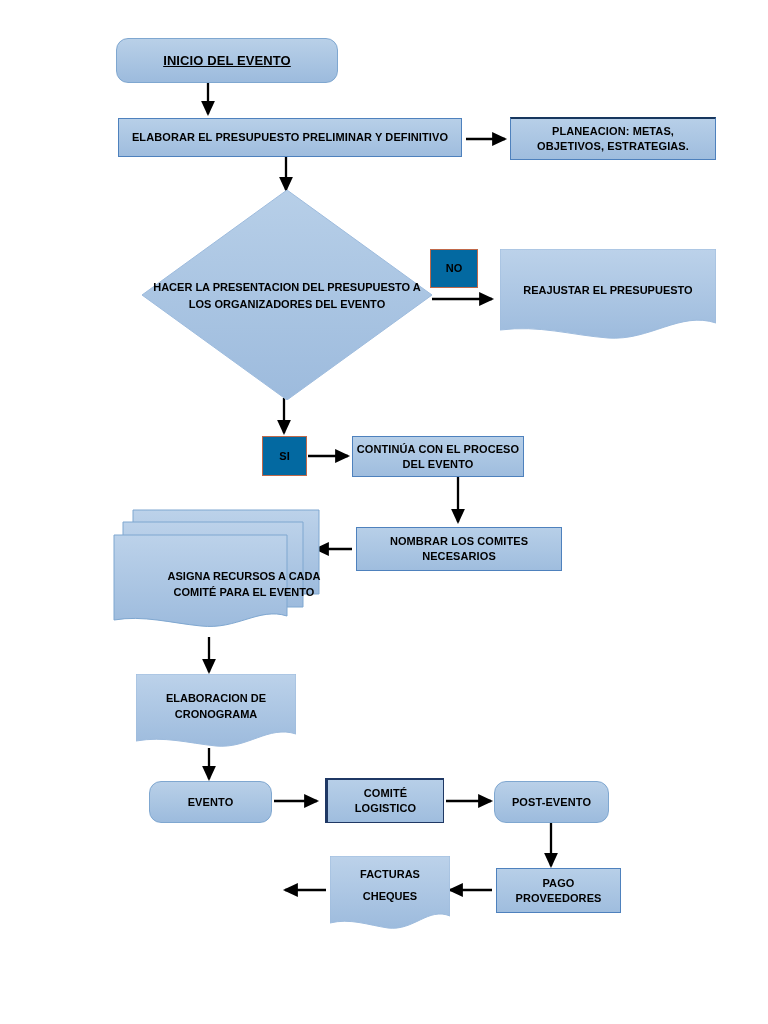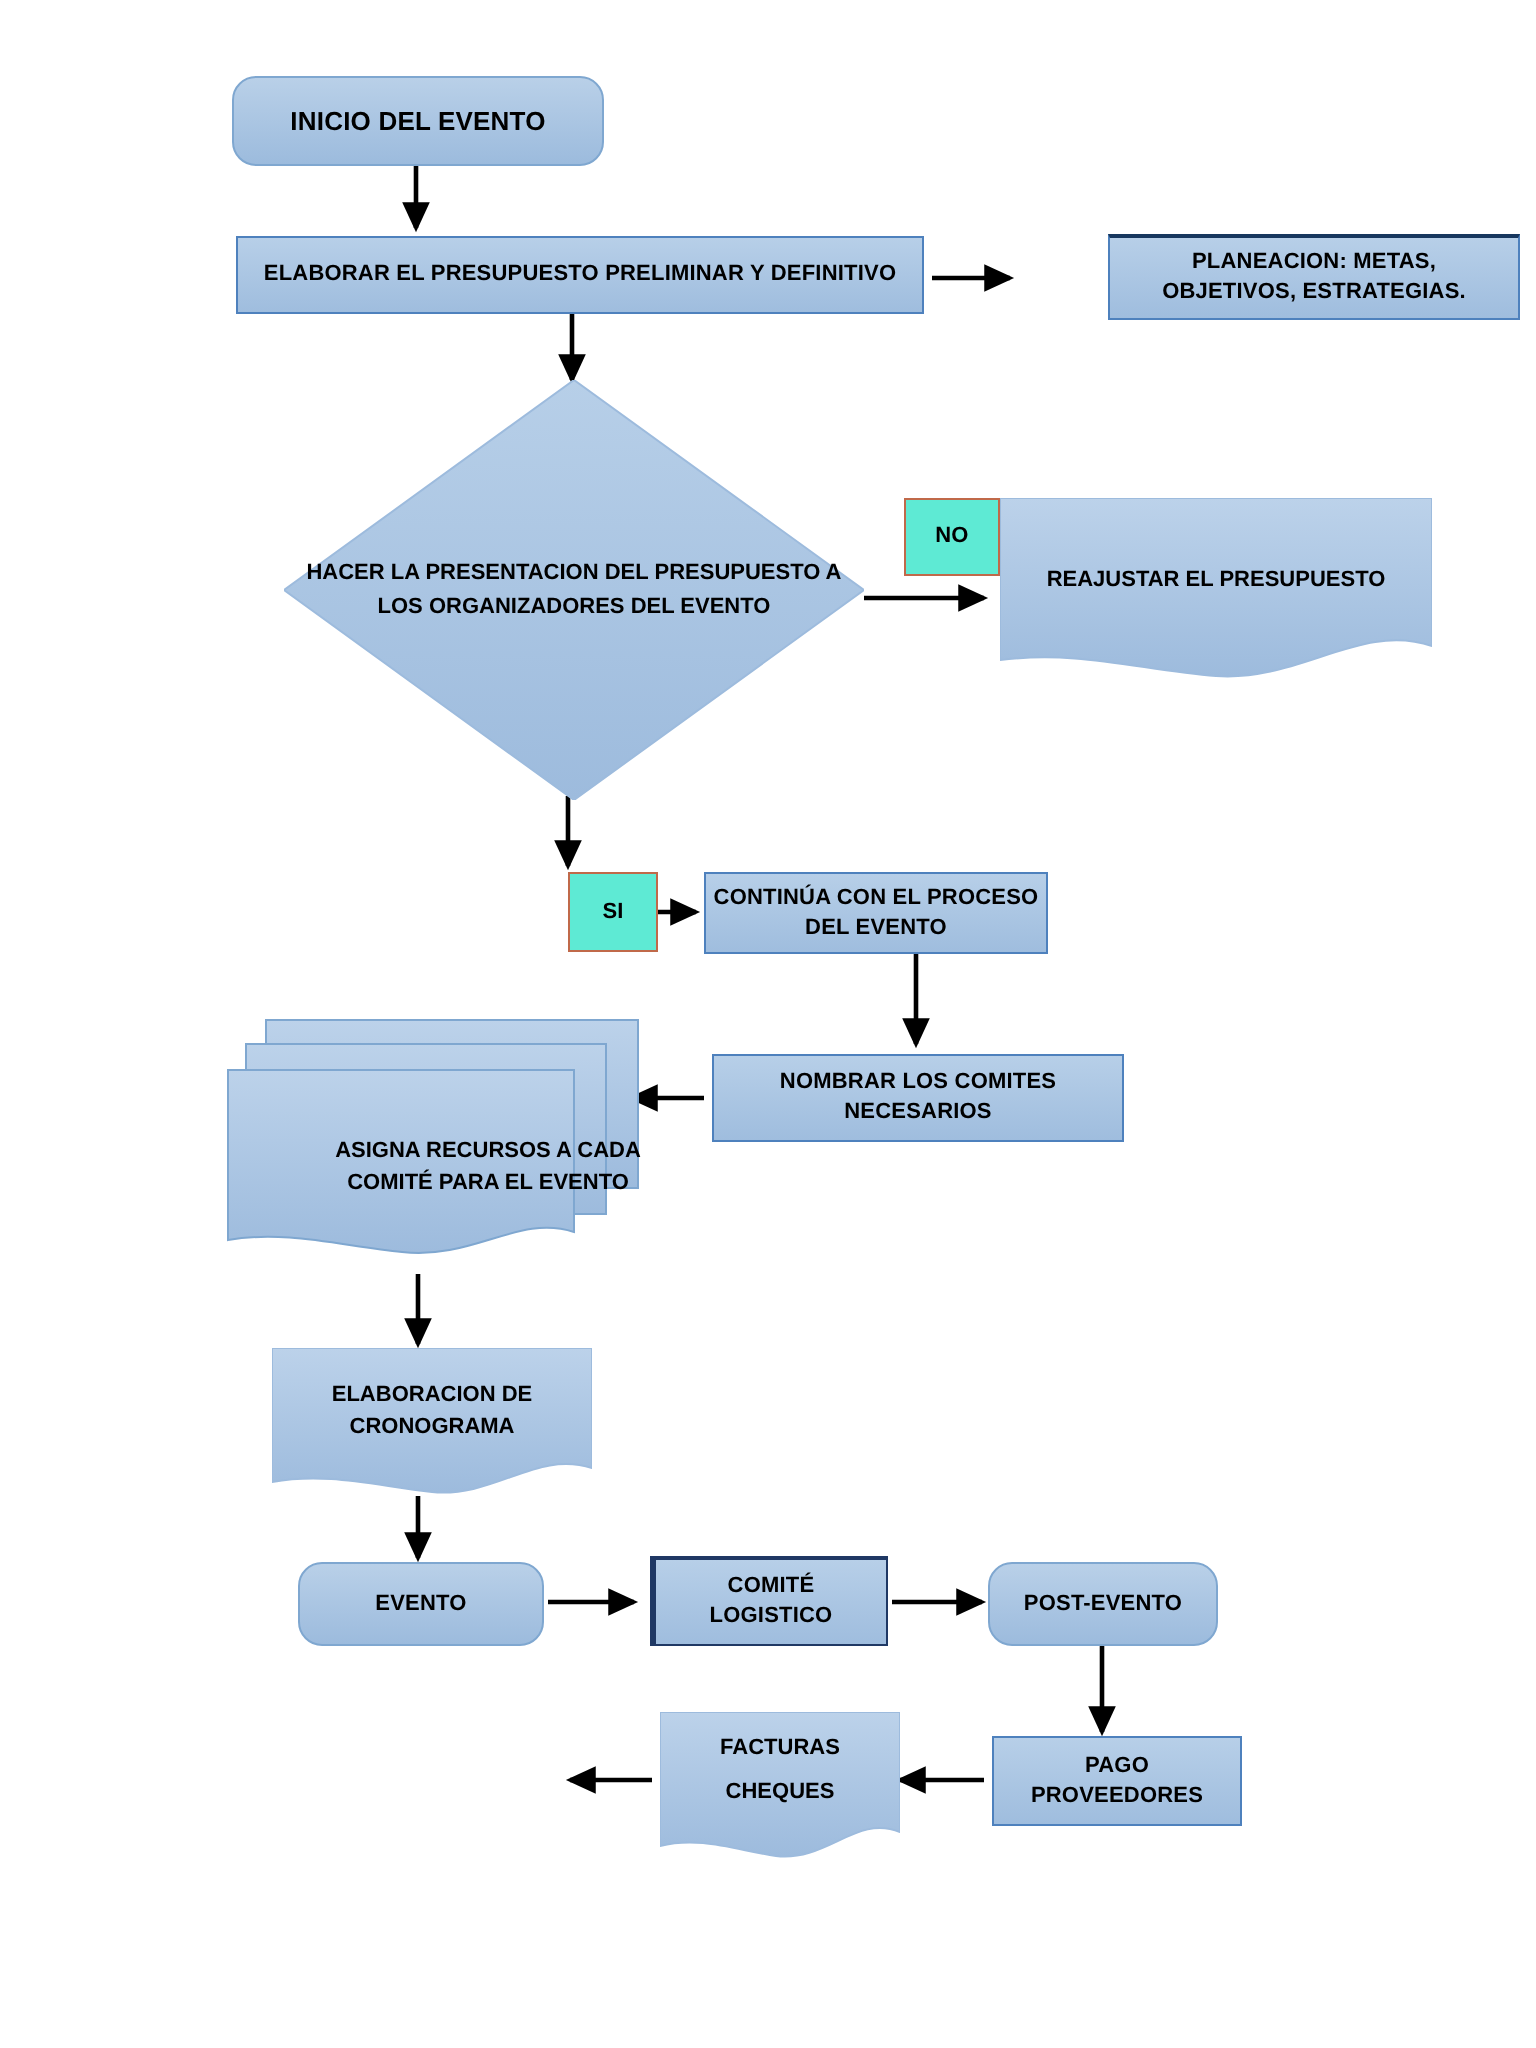--- a/index.html
+++ b/index.html
@@ -31,42 +31,41 @@
     letter-spacing: 0.1px;
   }
   .node .lbl { display: block; width: 100%; }
 
   
   .rect {
     background: linear-gradient(180deg, #b7cfe8 0%, #9fbdde 100%);
     border: 1px solid #4e81bd;
   }
   
-  .rect.topdark { border-top: 2px solid #17375e; margin-left: 44px; }
+  .rect.topdark { border-top: 2px solid #17375e; }
 
   
   .rounded {
     background: linear-gradient(180deg, #b9d0e8 0%, #9cbbdd 100%);
     border: 1px solid #7fa7d0;
     border-radius: 12px;
   }
 
   
   .procbar {
     background: linear-gradient(180deg, #b7cfe8 0%, #9fbdde 100%);
     border: 1px solid #1f3864;
     border-left-width: 3px;
     border-top-width: 2px;
   }
 
   
   .orange {
-    background: #5eead4;
+    background: #0369a1;
     border: 1px solid #c0694a;
-    margin-left: 22px;
   }
 
   
   .diamond-wrap { position: absolute; }
   .diamond-wrap svg { position: absolute; inset: 0; }
   .diamond-text {
     position: absolute;
     left: 0; right: 0;
     top: 50%;
     transform: translateY(-50%);
@@ -137,21 +136,21 @@
 
         <line x1="551" y1="822" x2="551" y2="866"></line>
 
         <line x1="492" y1="890" x2="450" y2="890"></line>
 
         <line x1="326" y1="890" x2="285" y2="890"></line>
       </g>
     </svg>
   </div>
 
-  <div class="node rounded f13" style="left:116px;top:38px;width:186px;height:45px;">
+  <div class="node rounded f13" style="left:116px;top:38px;width:222px;height:45px;text-decoration:underline;">
     <span class="lbl">INICIO DEL EVENTO</span>
   </div>
 
   <div class="node rect f11" style="left:118px;top:118px;width:344px;height:39px;">
     <span class="lbl">ELABORAR EL PRESUPUESTO PRELIMINAR Y DEFINITIVO</span>
   </div>
 
   <div class="node rect topdark f11" style="left:510px;top:117px;width:206px;height:43px;flex-direction:column;">
     <span class="lbl">PLANEACION: METAS,</span>
     <span class="lbl">OBJETIVOS, ESTRATEGIAS.</span>

